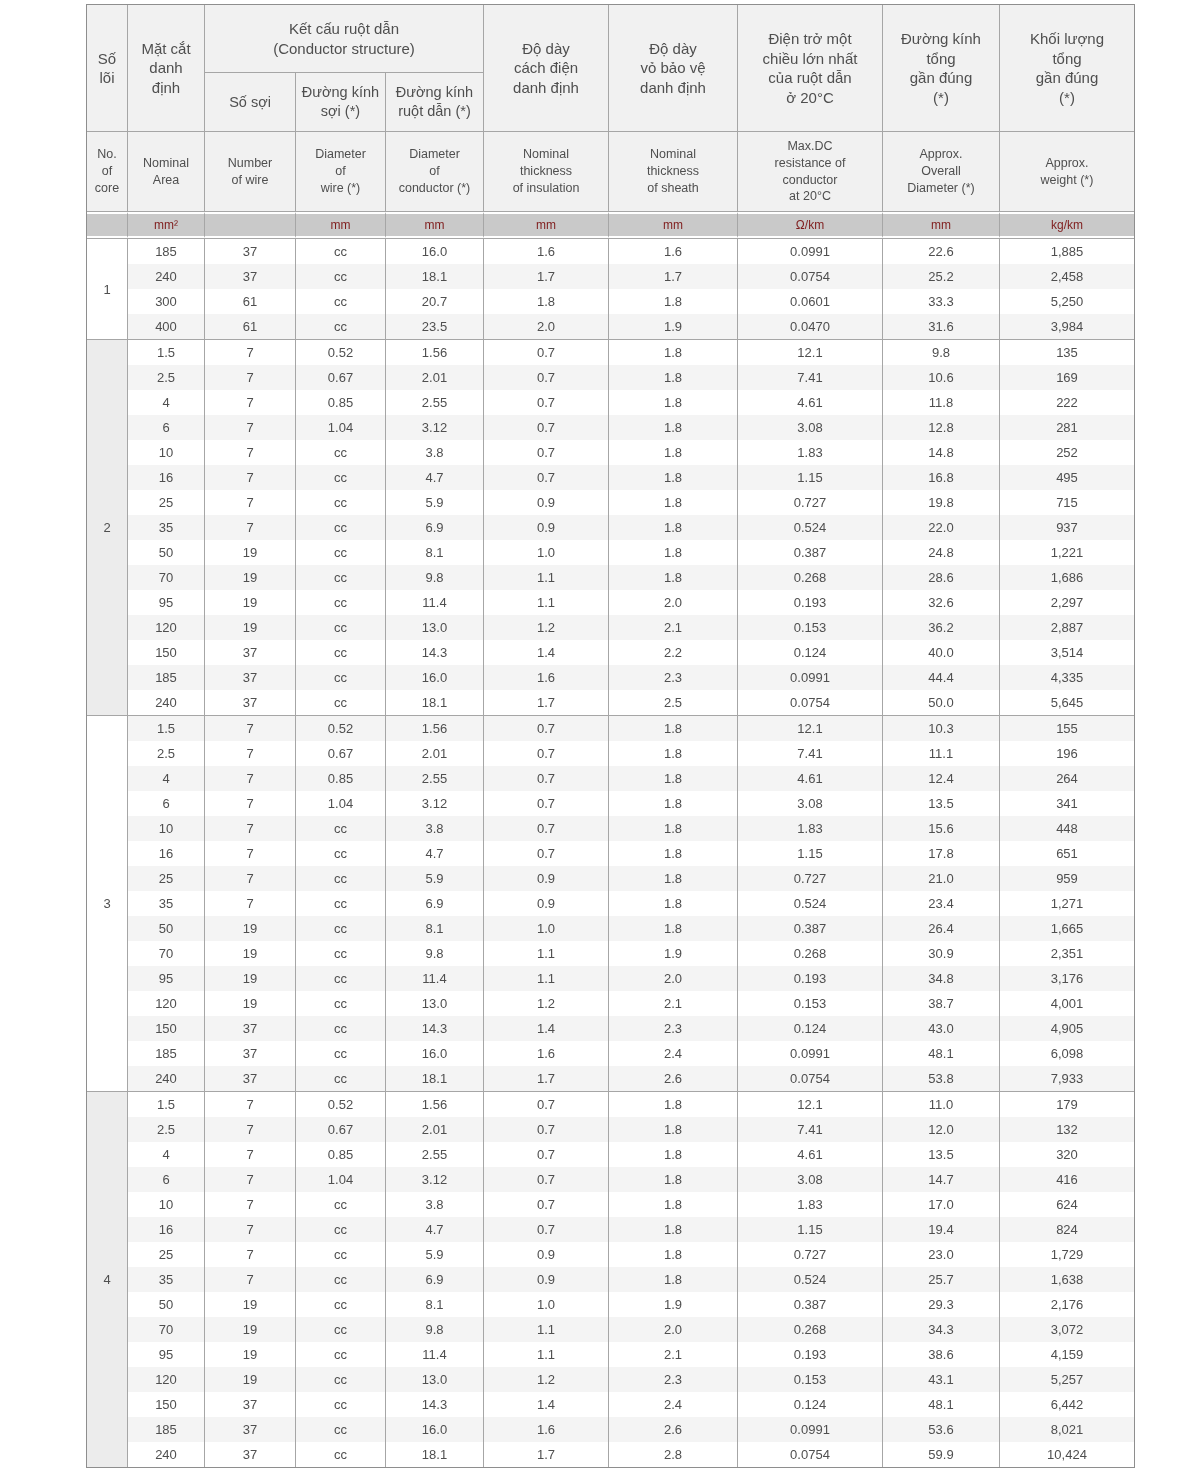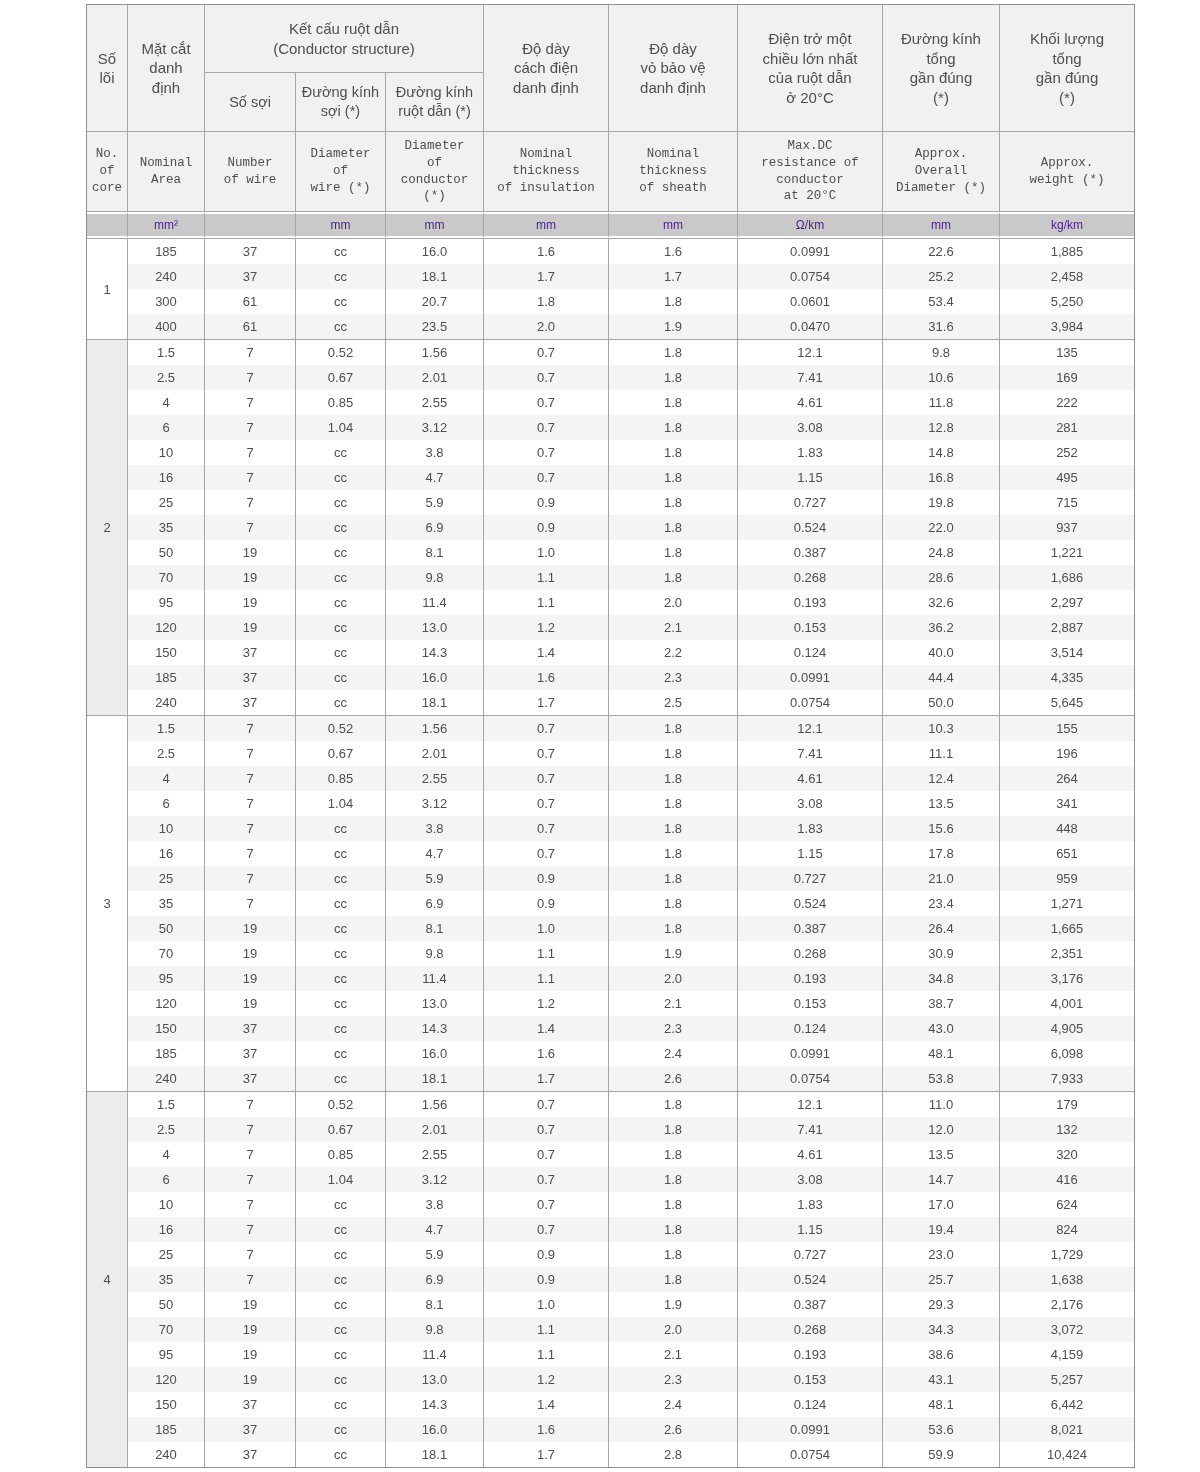--- a/index.html
+++ b/index.html
@@ -34,29 +34,29 @@
   .col-last { border-right: none !important; }
   thead th {
     background: #f1f1f1;
     white-space: pre-line;
     border-bottom: 1px solid #a6a6a6;
   }
   tr.vi-top { height: 68px; }
   tr.vi-top th { font-size: 15px; line-height: 1.3; }
   tr.vi-sub { height: 59px; }
   tr.vi-sub th { font-size: 14.5px; line-height: 1.3; }
-  tr.en { height: 80px; font-family: Liberation Mono, monospace; }
+  tr.en { height: 80px; }
   tr.en th { font-size: 12.5px; line-height: 1.35; }
   tr.units td {
     height: 22px;
     background: #c9c9c9;
     border-top: 2px solid #ffffff;
     border-bottom: 2px solid #ffffff;
     font-size: 12px;
-    color: #4c1d95;
+    color: #7f1d1d;
   }
   tbody td {
     height: 25px;
     font-size: 13px;
     background-clip: padding-box;
   }
   tr.group-start td { border-top: 1px solid #a6a6a6; }
   tbody tr.stripe { background: #f4f4f4; }
   td.core { background: #ffffff; font-size: 13px; }
   td.core.core-shade { background: #ececec; }
@@ -181,21 +181,21 @@
           <td class="col-last">2,458</td>
         </tr>
         <tr>
           <td>300</td>
           <td>61</td>
           <td>cc</td>
           <td>20.7</td>
           <td>1.8</td>
           <td>1.8</td>
           <td>0.0601</td>
-          <td>53.4</td>
+          <td>33.3</td>
           <td class="col-last">5,250</td>
         </tr>
         <tr class="stripe">
           <td>400</td>
           <td>61</td>
           <td>cc</td>
           <td>23.5</td>
           <td>2.0</td>
           <td>1.9</td>
           <td>0.0470</td>

